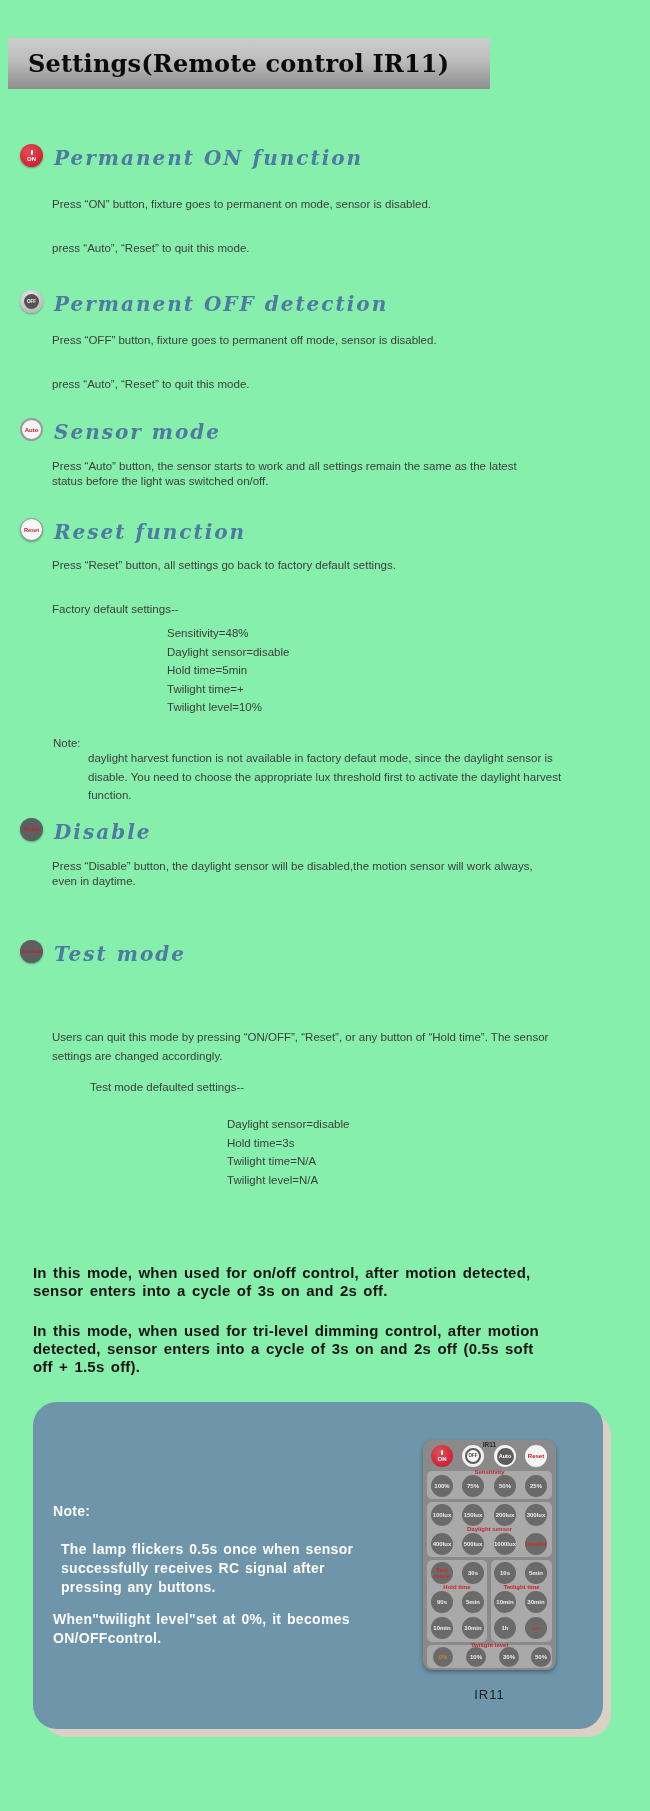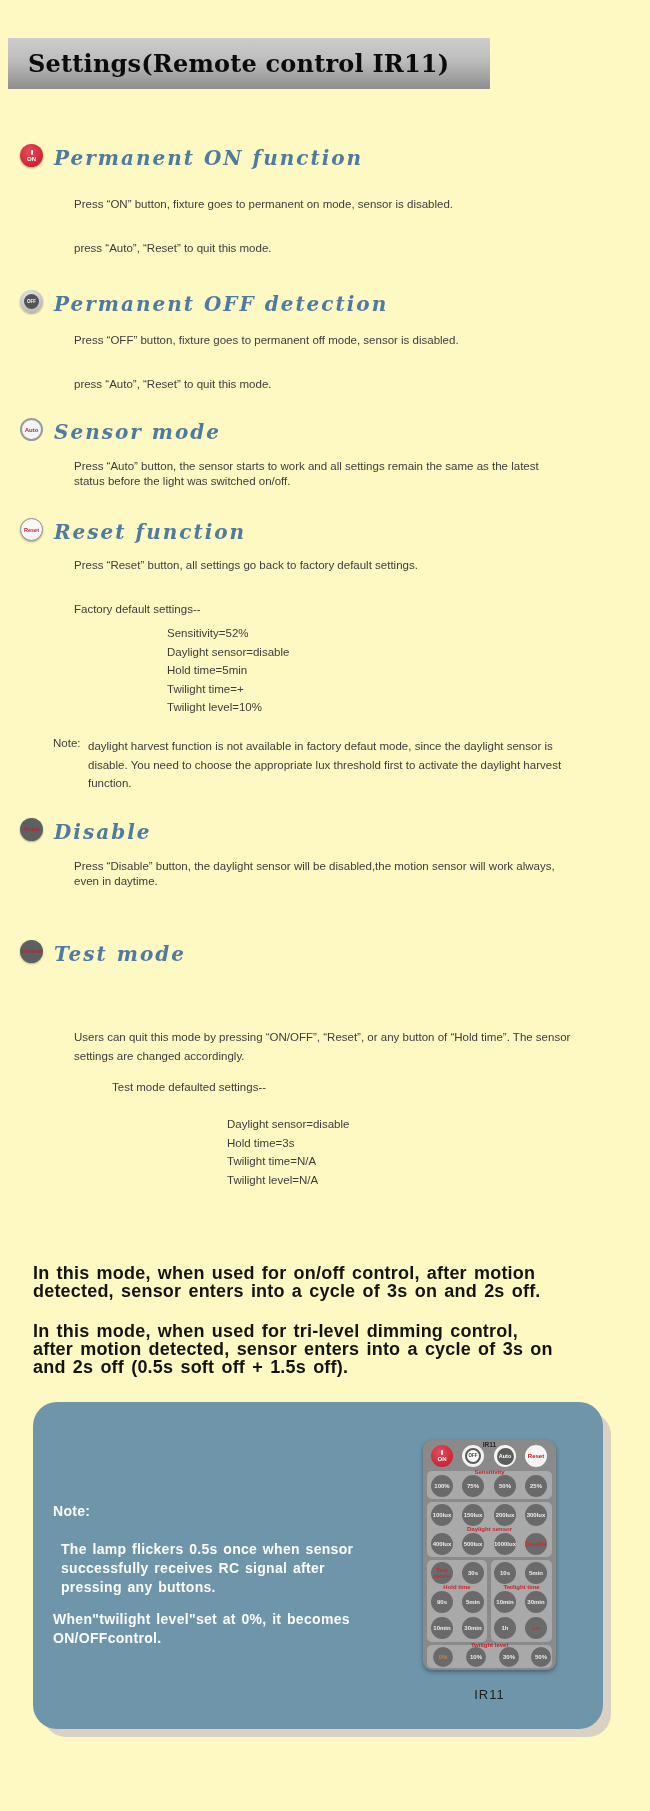--- a/index.html
+++ b/index.html
@@ -1,18 +1,18 @@
 <!DOCTYPE html>
 <html><head>
 <meta charset="utf-8">
 <style>
   * { margin:0; padding:0; box-sizing:border-box; }
   html,body { background:#ffffff; }
   .page {
-    position:relative; width:650px; height:1811px; background:#fef9c3;
+    position:relative; width:650px; height:1811px; background:#86efac;
     font-family:"Liberation Sans", sans-serif; overflow:hidden;
   }
   
   .title-bar {
     position:absolute; left:8px; top:38px; width:482px; height:51px;
     background:linear-gradient(#cdcdcd, #bcbcbc 45%, #8e8e8e);
     display:flex; align-items:center;
   }
   .title-bar h1 {
     font-family:"DejaVu Serif", serif; font-weight:bold; font-size:24px;
@@ -36,30 +36,30 @@
   .icon-auto { background:#f4f4f4; border:2px solid #9a9a9a; color:#c22333; font-size:6px; }
   .icon-reset { background:#f7f7f7; border:1.5px solid #8d8d8d; color:#c22333; font-size:5.5px; box-shadow:0 1px 2px rgba(0,0,0,.3); }
   .icon-dark { background:#5d5f60; color:#b5282f; font-size:4.5px; line-height:5px; box-shadow:0 1px 2px rgba(0,0,0,.3); }
   
   .heading {
     position:absolute; left:54px; font-family:"DejaVu Serif", serif;
     font-style:italic; font-weight:bold; font-size:20px; color:#4f7aa2;
     letter-spacing:2px;
   }
   .body {
-    position:absolute; left:52px; font-size:11.5px; color:#3d3d3d; line-height:15px;margin-left:22px;
+    position:absolute; left:52px; font-size:11.5px; color:#3d3d3d; line-height:15px;
   }
   .lh19 { line-height:19px; }
   .dlist { position:absolute; font-size:11.5px; color:#3d3d3d; }
   .dlist div { line-height:18.5px; }
   .note-label { position:absolute; left:53px; font-size:11.5px; color:#3d3d3d; }
-  .note-text { position:absolute; left:88px; font-size:11.5px; color:#3d3d3d; line-height:18.5px; }
+  .note-text { position:absolute; left:88px; font-size:11.5px; color:#3d3d3d; line-height:18.5px;margin-top:12px; }
   
   .boldp {
-    position:absolute; left:33px; width:525px; font-size:18px; font-weight:bold;
+    position:absolute; left:33px; width:525px; font-size:15px; font-weight:bold;
     color:#141414; line-height:18px; letter-spacing:0.2px; word-spacing:2px;
   }
   
   .note-box {
     position:absolute; left:33px; top:1402px; width:570px; height:327px;
     background:#6e95a9; border-radius:24px;
     box-shadow:9px 9px 0 -1px #d9d1c3;
   }
   .nb-title, .nb-p {
     position:absolute; color:#fdfdfd; font-weight:bold; font-size:14px;
@@ -135,21 +135,21 @@
   <h2 class="heading" style="top:420px">Sensor mode</h2>
   <p class="body" style="top:459px;width:495px">Press  “Auto” button, the sensor starts to work and all settings remain the same as the latest status before the light was switched on/off.</p>
 
   <div class="sicon icon-reset" style="top:518px">
     <span class="lbl">Reset</span>
   </div>
   <h2 class="heading" style="top:520px">Reset function</h2>
   <p class="body" style="top:602px;width:400px">Factory default settings--</p>
   <p class="body lh19" style="top:556px;width:350px">Press “Reset” button, all settings go back to factory default settings.</p>
   <div class="dlist" style="left:167px;top:624px">
-    <div>Sensitivity=52%</div>
+    <div>Sensitivity=48%</div>
     <div>Daylight sensor=disable</div>
     <div>Hold time=5min</div>
     <div>Twilight time=+</div>
     <div>Twilight level=10%</div>
   </div>
   <div class="note-label" style="top:737px">Note:</div>
   <div class="note-text" style="top:737px;width:490px">daylight harvest function is not available in factory defaut mode, since the daylight sensor is disable. You need to choose the appropriate lux threshold first to activate the daylight harvest function.</div>
 
   <div class="sicon icon-dark" style="top:818px">
     <span class="lbl">Disable</span>

